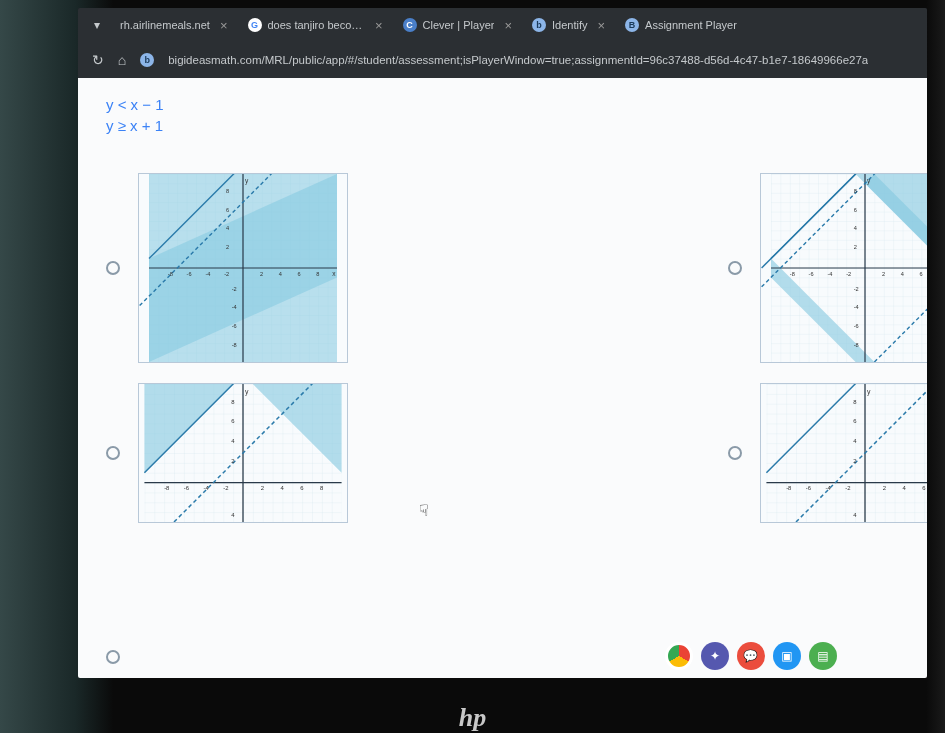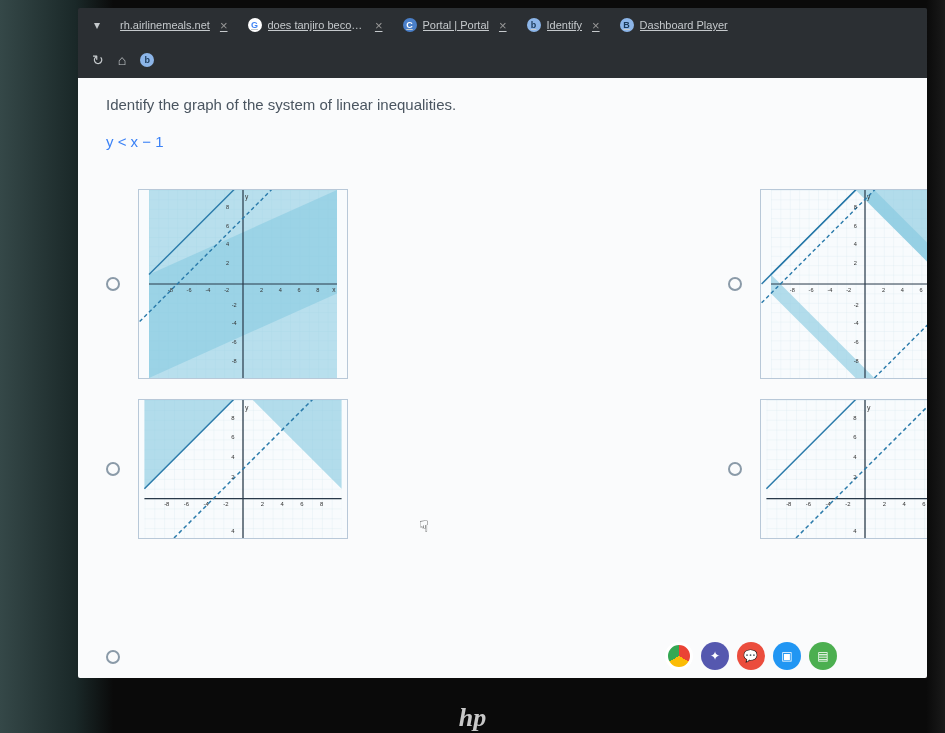--- a/index.html
+++ b/index.html
@@ -46,21 +46,20 @@
       display: flex;
       align-items: center;
       gap: 6px;
       padding: 0 10px;
       height: 30px;
       color: #c5c9cc;
       font-size: 11px;
       border-radius: 6px 6px 0 0;
       max-width: 155px;
       overflow: hidden;
-      text-decoration: underline;
     }
     .tab-close { color: #999; font-size: 13px; padding-left: 4px; }
     .favicon { width: 14px; height: 14px; border-radius: 50%; flex-shrink: 0; display: flex; align-items: center; justify-content: center; font-size: 9px; font-weight: bold; }
     .fav-g { background: #fff; color: #4285f4; }
     .fav-c { background: #4a7fc9; color: #fff; }
     .fav-b { background: #8cb5e8; color: #1a3a5a; }
     .tab-text { white-space: nowrap; overflow: hidden; text-overflow: ellipsis; }
     .addr-bar {
       background: #2b2f33;
       height: 36px;
@@ -171,44 +170,45 @@
         <span class="tab-text">rh.airlinemeals.net</span>
         <span class="tab-close">×</span>
       </div>
       <div class="tab">
         <span class="favicon fav-g">G</span>
         <span class="tab-text">does tanjiro become a h</span>
         <span class="tab-close">×</span>
       </div>
       <div class="tab">
         <span class="favicon fav-c">C</span>
-        <span class="tab-text">Portal | Portal</span>
+        <span class="tab-text">Clever | Player</span>
         <span class="tab-close">×</span>
       </div>
       <div class="tab">
         <span class="favicon fav-b">b</span>
         <span class="tab-text">Identify</span>
         <span class="tab-close">×</span>
       </div>
       <div class="tab">
         <span class="favicon fav-b">B</span>
-        <span class="tab-text">Dashboard Player</span>
+        <span class="tab-text">Assignment Player</span>
       </div>
     </div>
 
     <div class="addr-bar">
       <span class="addr-icon">↻</span>
       <span class="addr-icon">⌂</span>
       <span class="favicon fav-b" style="width:14px;height:14px;">b</span>
+      <span class="url">bigideasmath.com/MRL/public/app/#/student/assessment;isPlayerWindow=true;assignmentId=96c37488-d56d-4c47-b1e7-18649966e27a</span>
     </div>
 
     <div class="content">
-      <div class="question">Identify the graph of the system of linear inequalities.</div>
       <div class="equations">
         <div class="eq-line">y &lt; x − 1</div>
+        <div class="eq-line">y ≥ x + 1</div>
       </div>
 
       <div class="options-row">
         <div class="option">
           <div class="radio"></div>
           <div class="graph">
             <svg class="grid-svg" viewBox="0 0 200 200">
               <defs>
                   <pattern id="g1" width="10" height="10" patternUnits="userSpaceOnUse">
                     <path d="M10 0 L0 0 0 10" fill="none" stroke="#cfe5ec" stroke-width="0.5"></path>

